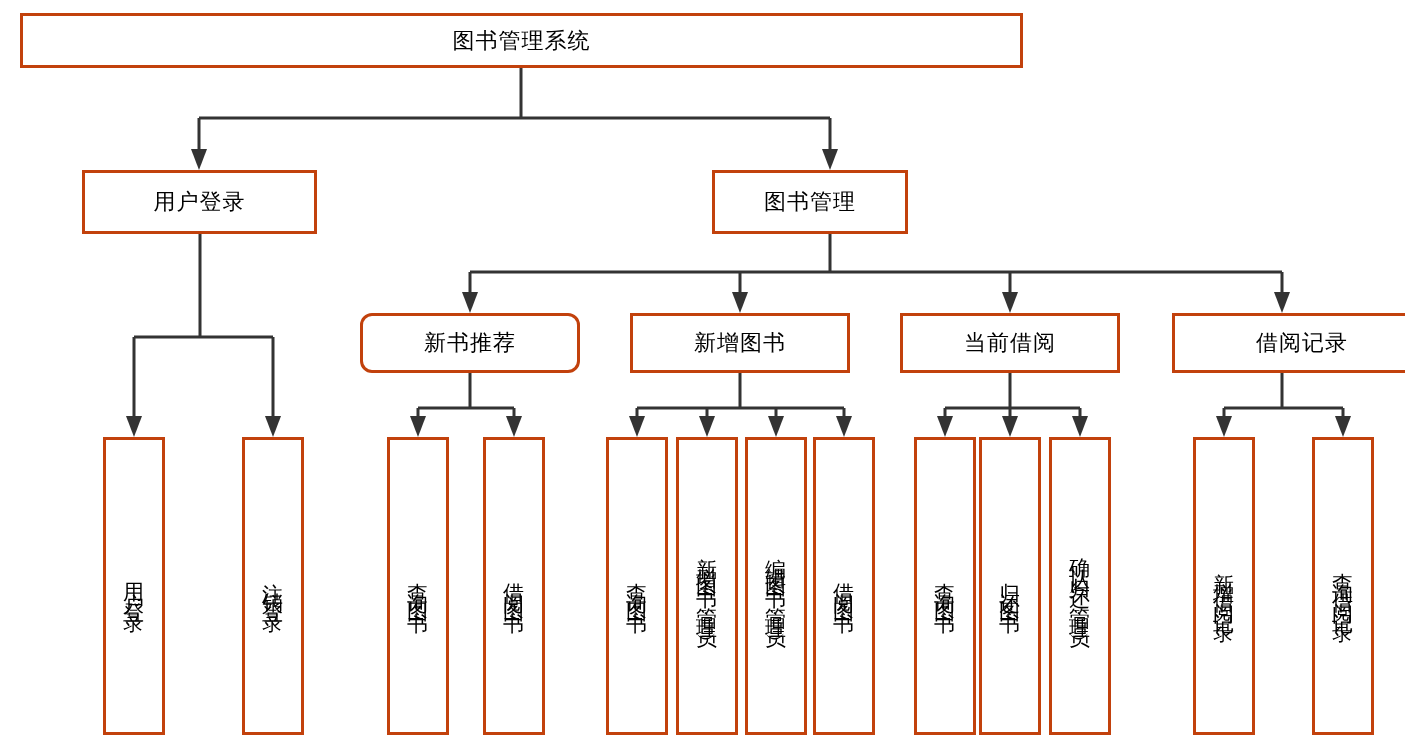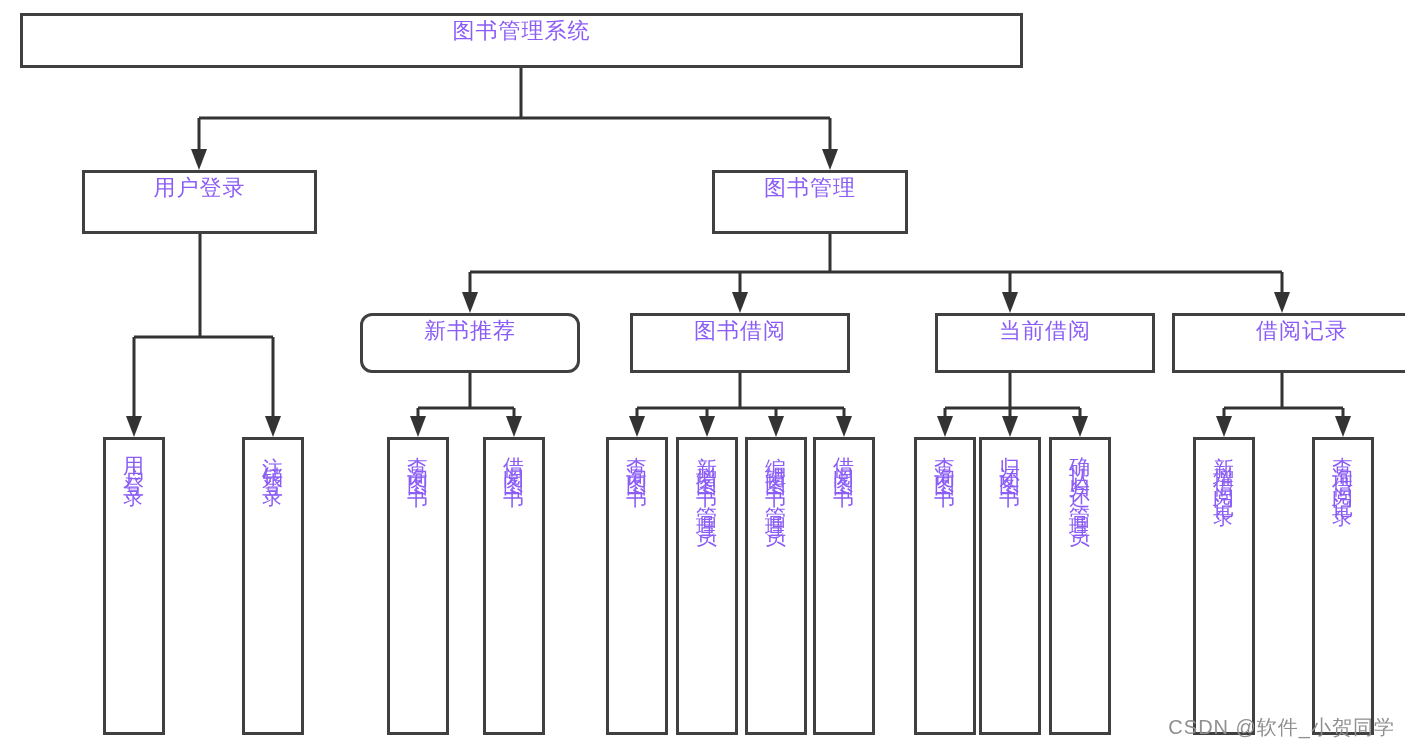--- a/index.html
+++ b/index.html
@@ -12,26 +12,26 @@
     overflow: hidden;
   }
   .connectors {
     position: absolute;
     left: 0; top: 0;
     width: 1405px; height: 747px;
   }
   .box {
     position: absolute;
     box-sizing: border-box;
-    border: 3px solid #404040;
+    border: 3px solid #c2410c;
     background: #ffffff;
     display: flex;
-    align-items: flex-start;
+    align-items: center;
     justify-content: center;
-    color: #8b5cf6;
+    color: #000000;
   }
   .hlabel {
     font-size: 22px;
     letter-spacing: 1px;
     white-space: nowrap;
   }
   .vtext {
     writing-mode: vertical-rl;
     text-orientation: mixed;
     font-size: 21px;
@@ -106,23 +106,23 @@
     <span class="hlabel">用户登录</span>
   </div>
   <div class="box" style="left:712px; top:170px; width:196px; height:64px;">
     <span class="hlabel">图书管理</span>
   </div>
 
   <div class="box" style="left:360px; top:313px; width:220px; height:60px;border-radius:12px;">
     <span class="hlabel">新书推荐</span>
   </div>
   <div class="box" style="left:630px; top:313px; width:220px; height:60px;">
-    <span class="hlabel">图书借阅</span>
+    <span class="hlabel">新增图书</span>
   </div>
-  <div class="box" style="left:900px; top:313px; width:220px; height:60px;margin-left:35px;">
+  <div class="box" style="left:900px; top:313px; width:220px; height:60px;">
     <span class="hlabel">当前借阅</span>
   </div>
   <div class="box" style="left:1172px; top:313px; width:260px; height:60px;">
     <span class="hlabel">借阅记录</span>
   </div>
 
   <div class="box" style="left:103px; top:437px; width:62px; height:298px;">
     <span class="vtext">用户登录</span>
   </div>
   <div class="box" style="left:242px; top:437px; width:62px; height:298px;">
@@ -159,15 +159,14 @@
     <span class="vtext">确认归还（管理员）</span>
   </div>
 
   <div class="box" style="left:1193px; top:437px; width:62px; height:298px;">
     <span class="vtext">新增借阅记录</span>
   </div>
   <div class="box" style="left:1312px; top:437px; width:62px; height:298px;">
     <span class="vtext">查询借阅记录</span>
   </div>
 
-  <div class="watermark">CSDN @软件_小贺同学</div>
 
 </div>
 
 </body></html>

